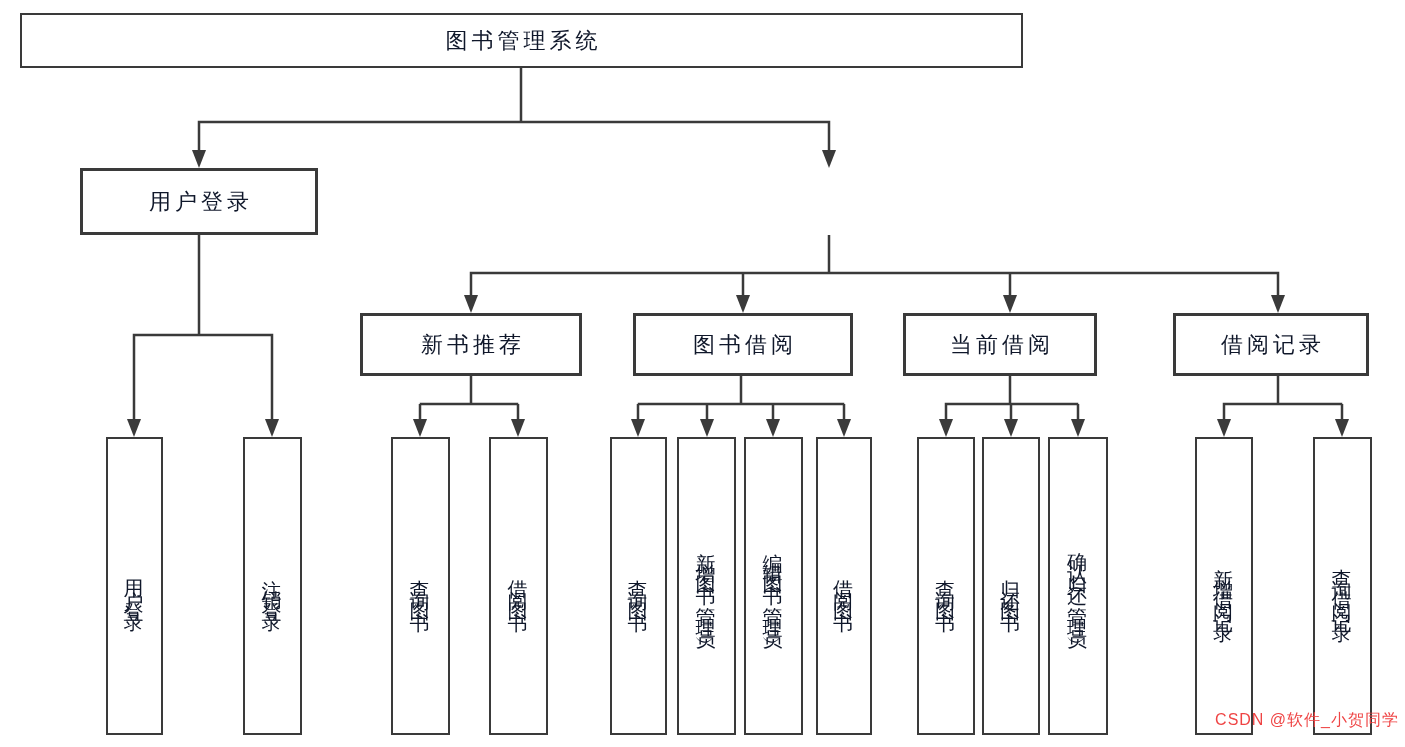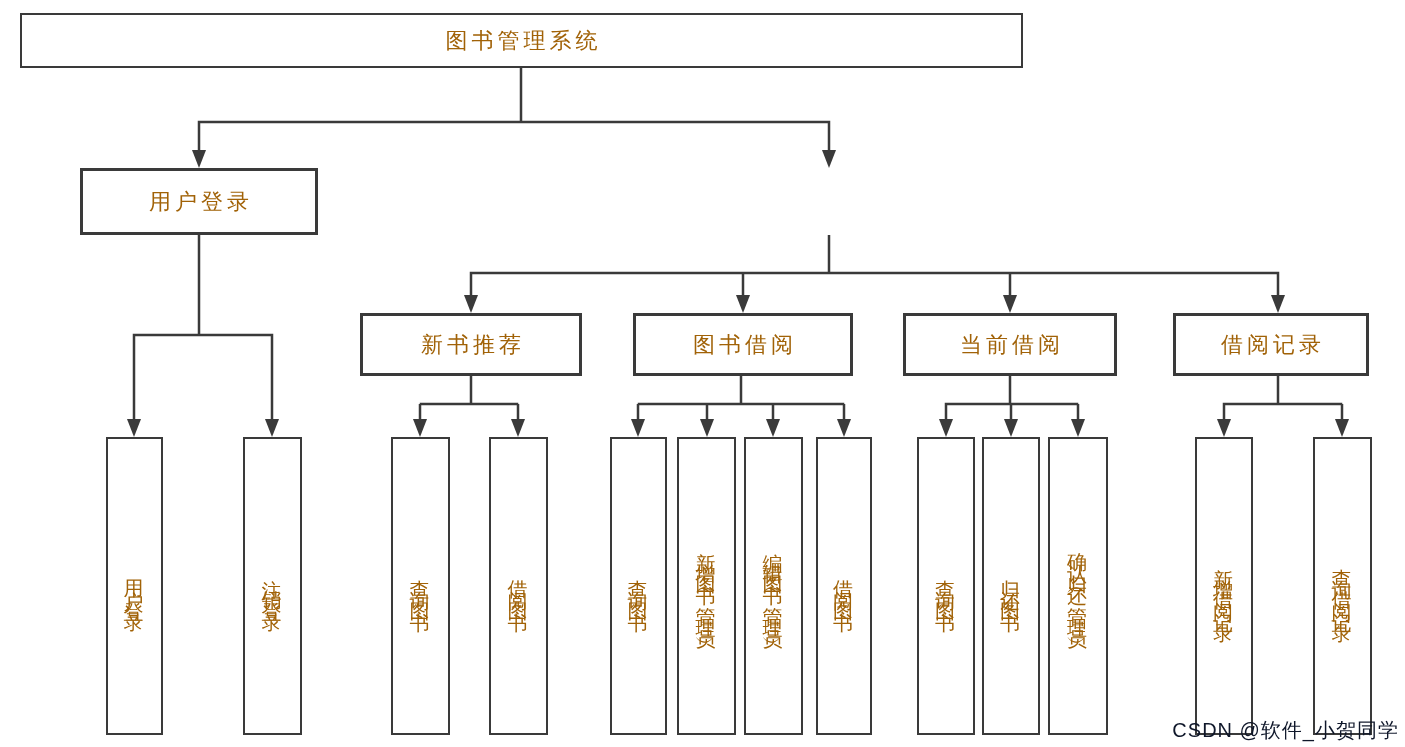--- a/index.html
+++ b/index.html
@@ -20,40 +20,40 @@
   .box {
     position: absolute;
     box-sizing: border-box;
     background: #ffffff;
     border: 3px solid #3a3a3a;
     display: flex;
     align-items: center;
     justify-content: center;
     font-size: 22px;
     letter-spacing: 4px;
-    color: #a16207;
+    color: #0f172a;
     white-space: nowrap;
   }
   .box.root { border-width: 2px; }
   .box.leaf {
     border-width: 2px;
     font-size: 20px;
     letter-spacing: 11px;
     writing-mode: vertical-rl;
     text-orientation: mixed;
   }
   .box span { text-indent: 4px; }
   .box.leaf span { text-indent: 0; }
   #watermark {
     position: absolute;
     right: 6px;
-    bottom: 3px;
-    font-size: 20px;
+    bottom: 16px;
+    font-size: 16px;
     letter-spacing: 1px;
-    color: #0f172a;
+    color: #ef4444;
     white-space: nowrap;
   }
 </style>
 </head>
 <body>
 
 <div id="canvas">
 
   <svg id="connector-layer" viewBox="0 0 1405 747" xmlns="http://www.w3.org/2000/svg">
     <defs>
@@ -96,21 +96,21 @@
   <div class="box" style="left:80px; top:168px; width:238px; height:67px;">
     <span>用户登录</span>
   </div>
 
   <div class="box" style="left:633px; top:313px; width:220px; height:63px;">
     <span>图书借阅</span>
   </div>
   <div class="box" style="left:360px; top:313px; width:222px; height:63px;">
     <span>新书推荐</span>
   </div>
-  <div class="box" style="left:903px; top:313px; width:214px; height:63px;">
+  <div class="box" style="left:903px; top:313px; width:194px; height:63px;">
     <span>当前借阅</span>
   </div>
   <div class="box" style="left:1173px; top:313px; width:196px; height:63px;">
     <span>借阅记录</span>
   </div>
 
   <div class="box leaf" style="left:106px; top:437px; width:57px; height:298px;">
     <span>用户登录</span>
   </div>
   <div class="box leaf" style="left:243px; top:437px; width:59px; height:298px;">

